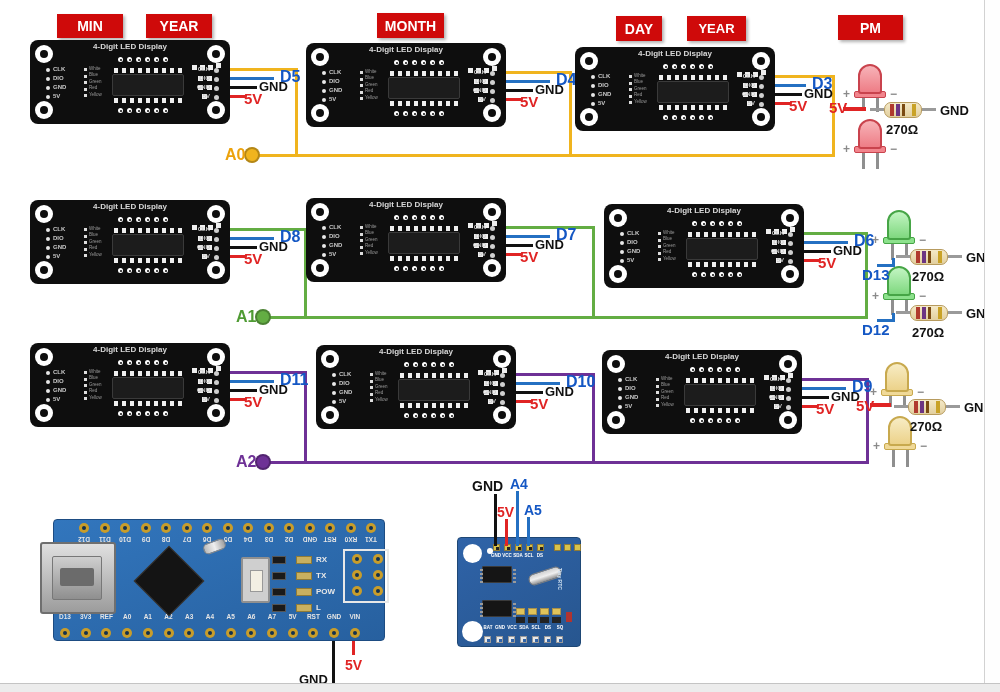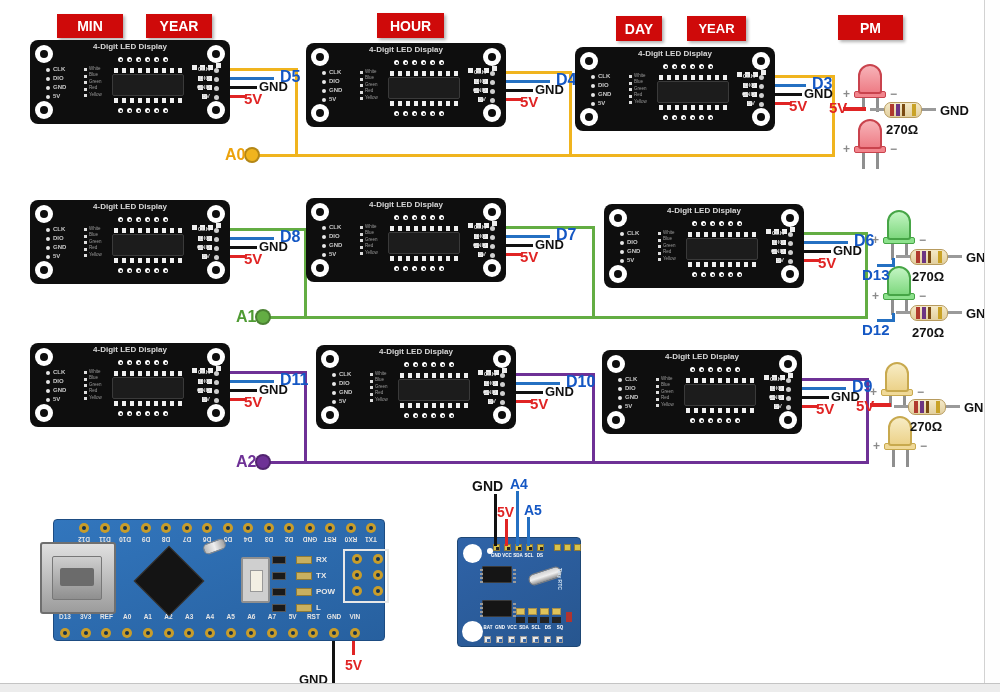--- a/index.html
+++ b/index.html
@@ -12,21 +12,21 @@
 <body>
 
 <div id="canvas">
     <div class="abs " style="left: 57px; top: 14px; width: 66px; height: 24px; background: rgb(207, 10, 10); box-shadow: rgba(0, 0, 0, 0.3) 2px 2px 3px; display: flex; align-items: center; justify-content: center;">
       <div class="abs lbl" style="left: 0px; top: 0px; position: static; color: rgb(255, 255, 255); font-size: 14px;">MIN</div>
     </div>
     <div class="abs " style="left: 146px; top: 14px; width: 66px; height: 24px; background: rgb(207, 10, 10); box-shadow: rgba(0, 0, 0, 0.3) 2px 2px 3px; display: flex; align-items: center; justify-content: center;">
       <div class="abs lbl" style="left: 0px; top: 0px; position: static; color: rgb(255, 255, 255); font-size: 14px;">YEAR</div>
     </div>
     <div class="abs " style="left: 377px; top: 13px; width: 67px; height: 25px; background: rgb(207, 10, 10); box-shadow: rgba(0, 0, 0, 0.3) 2px 2px 3px; display: flex; align-items: center; justify-content: center;">
-      <div class="abs lbl" style="left: 0px; top: 0px; position: static; color: rgb(255, 255, 255); font-size: 14px;">HOUR</div>
+      <div class="abs lbl" style="left: 0px; top: 0px; position: static; color: rgb(255, 255, 255); font-size: 14px;">MONTH</div>
     </div>
     <div class="abs " style="left: 616px; top: 16px; width: 46px; height: 25px; background: rgb(207, 10, 10); box-shadow: rgba(0, 0, 0, 0.3) 2px 2px 3px; display: flex; align-items: center; justify-content: center;">
       <div class="abs lbl" style="left: 0px; top: 0px; position: static; color: rgb(255, 255, 255); font-size: 14px;">DAY</div>
     </div>
     <div class="abs " style="left: 687px; top: 16px; width: 59px; height: 25px; background: rgb(207, 10, 10); box-shadow: rgba(0, 0, 0, 0.3) 2px 2px 3px; display: flex; align-items: center; justify-content: center;">
       <div class="abs lbl" style="left: 0px; top: 0px; position: static; color: rgb(255, 255, 255); font-size: 13px;">YEAR</div>
     </div>
     <div class="abs " style="left: 838px; top: 15px; width: 65px; height: 25px; background: rgb(207, 10, 10); box-shadow: rgba(0, 0, 0, 0.3) 2px 2px 3px; display: flex; align-items: center; justify-content: center;">
       <div class="abs lbl" style="left: 0px; top: 0px; position: static; color: rgb(255, 255, 255); font-size: 14px;">PM</div>
     </div>

